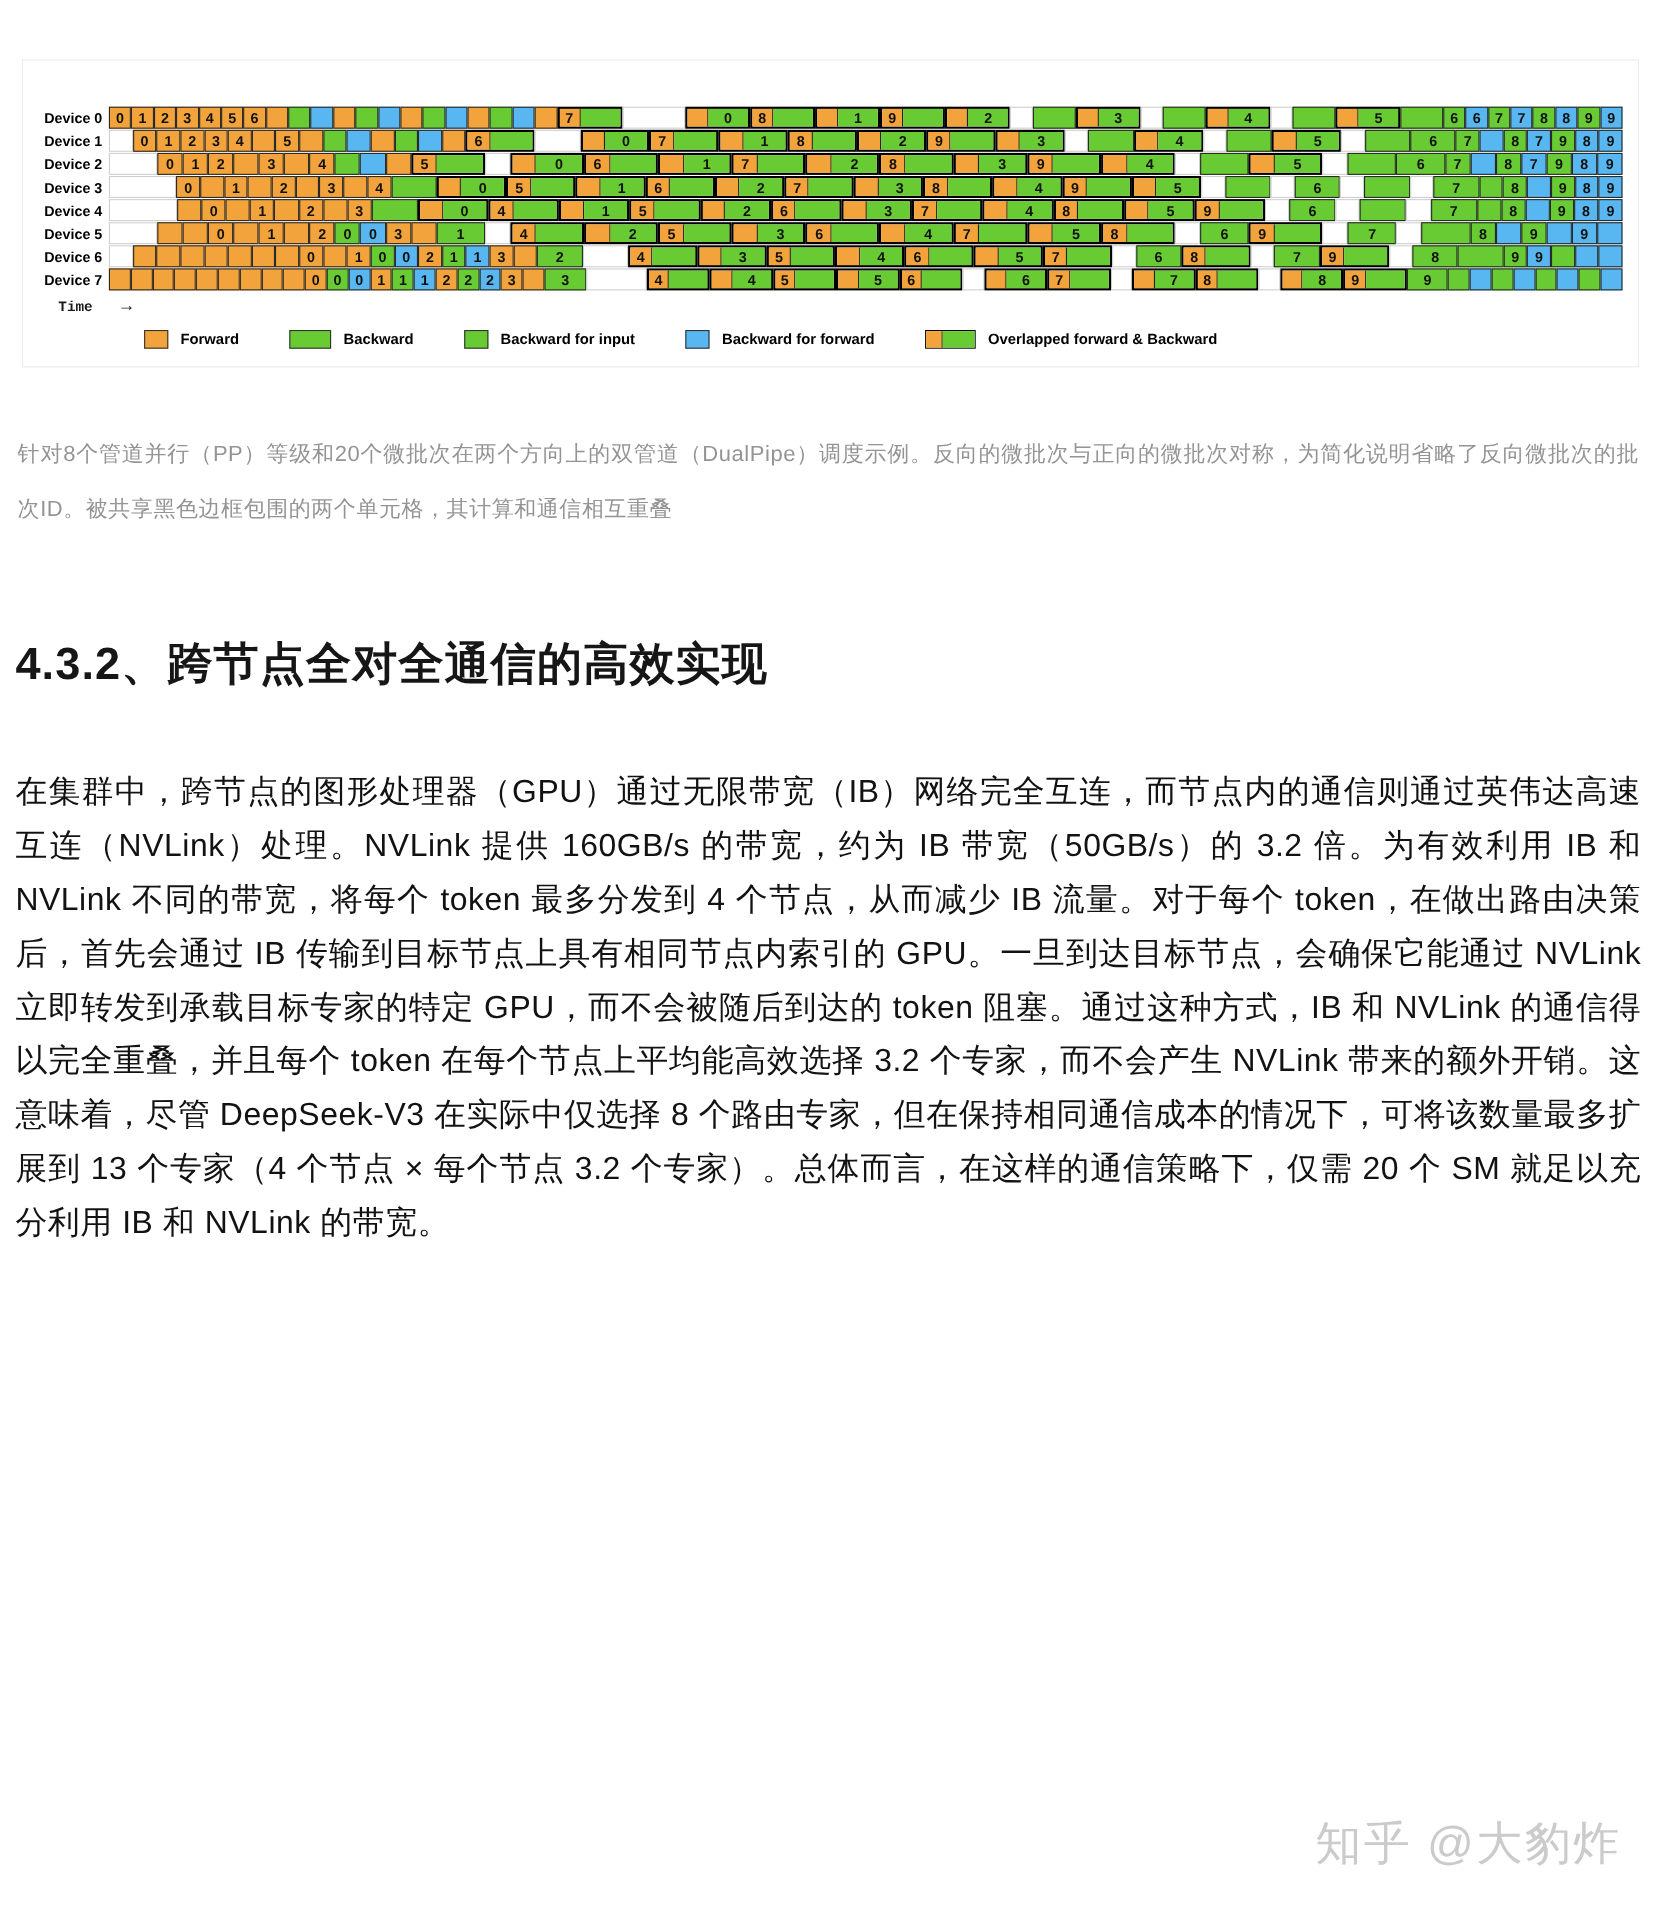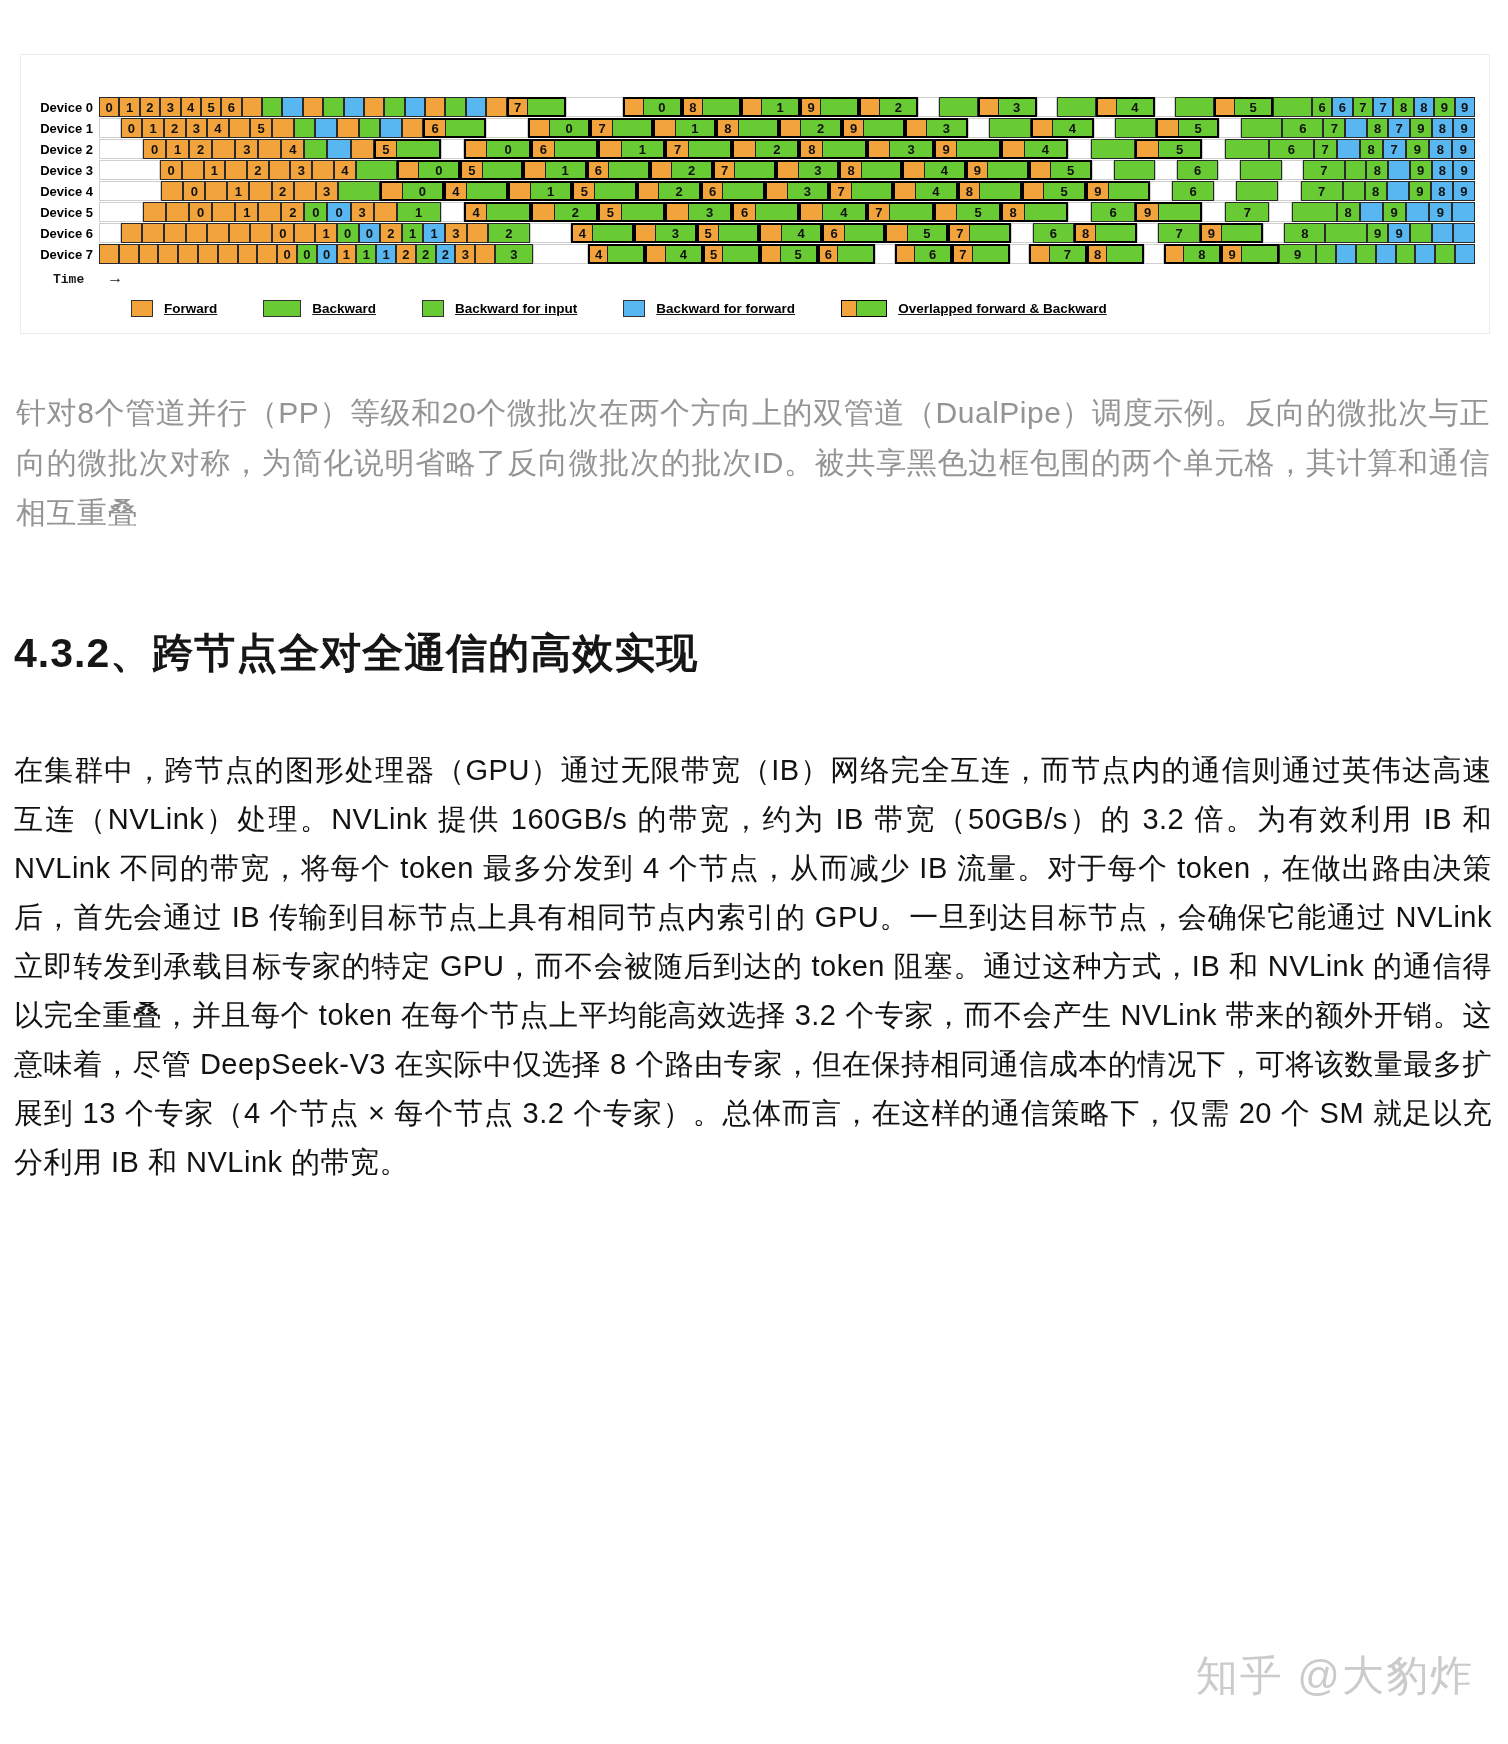--- a/index.html
+++ b/index.html
@@ -20,32 +20,32 @@
   .cell.O{background:#f2a33c;}
   .cell.G{background:#68cb34;}
   .cell.B{background:#58b7f0;}
   .cell.W{background:#ffffff;border:1px solid #cfcfcf;}
   .ovl{min-width:0;box-sizing:border-box;border:2px solid #000;display:flex;}
   .ovl .cell{border:none;}
   .ovl .cell:first-child{border-right:1px solid #222;}
   .timerow{display:flex;align-items:center;height:24px;margin-top:2px;padding-left:18px;font-family:Liberation Mono, monospace;}
   .timelabel{font-size:13px;font-weight:bold;margin-right:10px;}
   .timearrow{font-size:16px;font-weight:bold;margin-left:16px;}
-  .legend{display:flex;margin:4px 0 2px 96px;height:26px;text-decoration:underline;}
+  .legend{display:flex;margin:4px 0 2px 96px;height:26px;}
   .legitem{display:flex;align-items:center;margin-right:46px;}
   .sw{height:17px;box-sizing:border-box;border:1px solid #333;margin-right:11px;}
   .sw.O{width:22px;background:#f2a33c;}
   .sw.Gw{width:38px;background:#68cb34;}
   .sw.Gn{width:22px;background:#68cb34;}
   .sw.B{width:22px;background:#58b7f0;}
   .sw.combo{width:46px;border:1px solid #000;display:flex;}
   .sw.combo .c1{flex:1;background:#f2a33c;border-right:1px solid #333;}
   .sw.combo .c2{flex:2;background:#68cb34;}
   .leglabel{font-size:13.5px;font-weight:bold;color:#000;}
-  .caption{margin:54px 2px 0 2px;font-size:30px;line-height:50px;color:#949494;
+  .caption{margin:54px 2px 0 2px;font-size:20px;line-height:50px;color:#949494;
            letter-spacing:0.5px;text-align:justify;}
   h2.sect{margin:92px 0 0 0;font-size:41px;line-height:46px;color:#161616;font-weight:bold;letter-spacing:1px;}
   .para.a{margin-top:44px;}
   .para.b{margin-top:70px;}
   .watermark{position:absolute;top:1648px;right:34px;font-size:42px;color:#cbcbcb;
              letter-spacing:2px;text-shadow:1px 1px 0 #ffffff;}
 </style>
 </head>
 <body>
 

